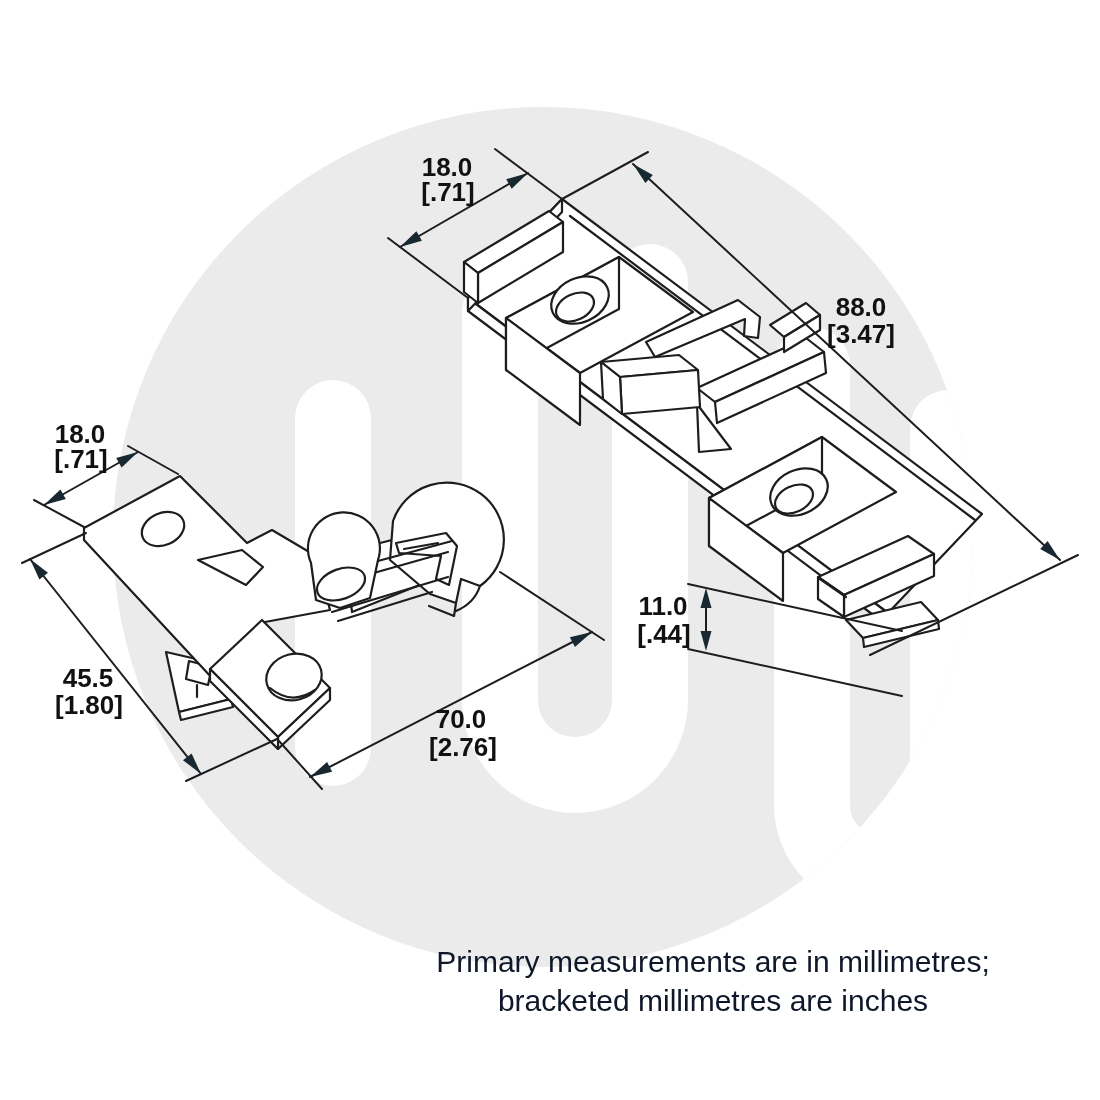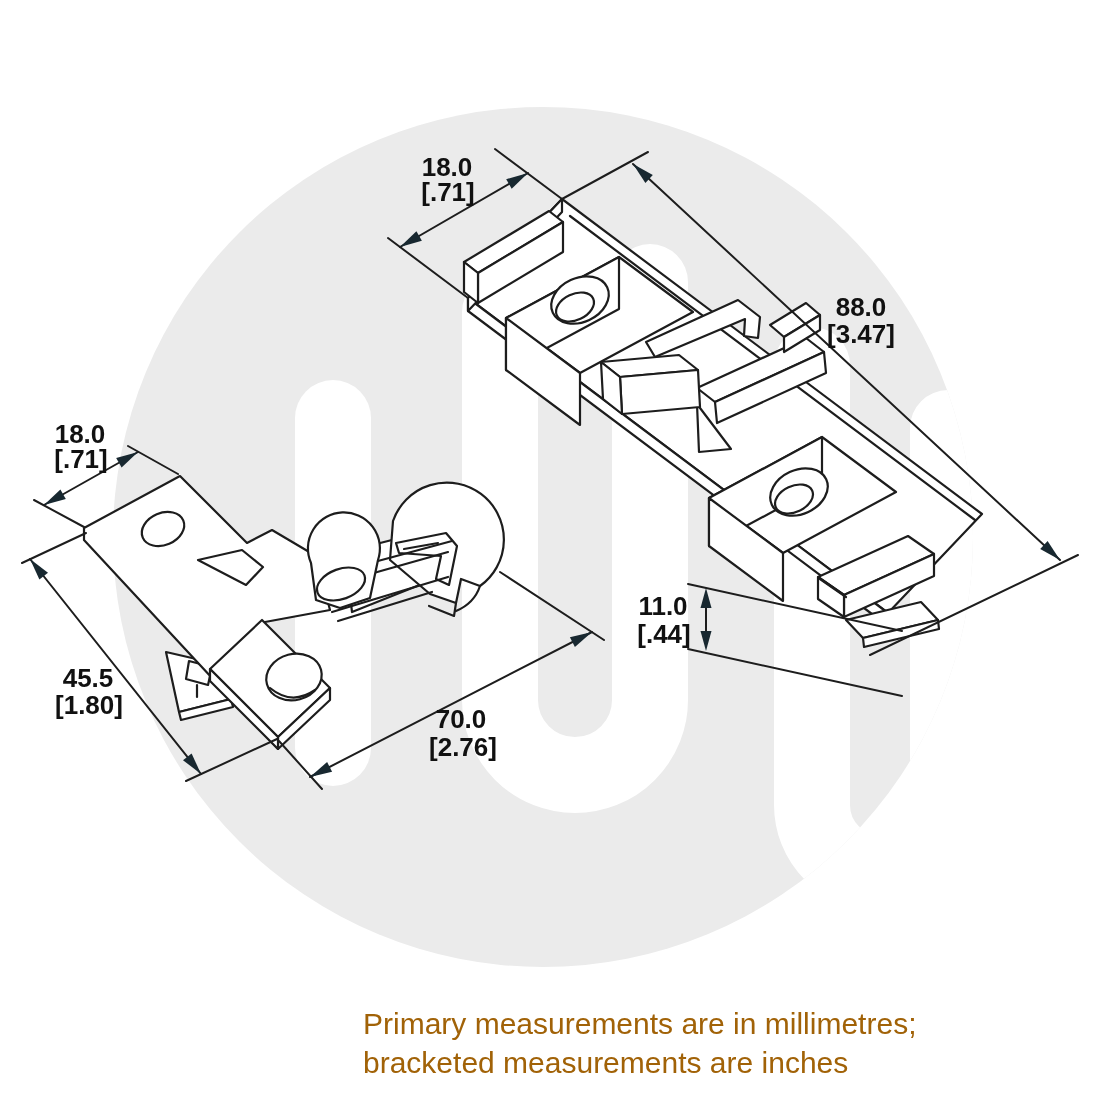--- a/index.html
+++ b/index.html
@@ -10,22 +10,22 @@
   #stage svg{position:absolute;left:0;top:0;}
   .dim-text{
     font-family:"Liberation Sans", sans-serif;
     font-size:26px;font-weight:bold;fill:#111111;text-anchor:middle;
   }
   .part{fill:#ffffff;stroke:#1d1d1d;stroke-width:2.2;stroke-linejoin:round;stroke-linecap:round;}
   .pline{fill:none;stroke:#1d1d1d;stroke-width:2.2;stroke-linejoin:round;stroke-linecap:round;}
   .dline{fill:none;stroke:#1d1d1d;stroke-width:2;stroke-linecap:round;}
   .ahead{fill:#182830;stroke:none;}
   #caption{
-    position:absolute;right:37px;top:1004px;width:700px;
-    text-align:left;font-size:30px;line-height:39px;color:#a16207;
+    position:absolute;right:37px;top:942px;width:700px;
+    text-align:center;font-size:30px;line-height:39px;color:#0f172a;
     font-family:"Liberation Sans", sans-serif;
   }
 </style>
 </head>
 <body>
 
 <div id="stage">
 <svg width="1100" height="1100" viewBox="0 0 1100 1100">
 
   <g>
@@ -197,15 +197,15 @@
       <polygon class="ahead" points="706,588 700.5,608 711.5,608"></polygon>
       <polygon class="ahead" points="706,651 700.5,631 711.5,631"></polygon>
       <text class="dim-text" x="663" y="615">11.0</text>
       <text class="dim-text" x="664" y="643">[.44]</text>
     </g>
   </g>
 </svg>
 
   <div id="caption">
     <div>Primary measurements are in millimetres;</div>
-    <div>bracketed measurements are inches</div>
+    <div>bracketed millimetres are inches</div>
   </div>
 </div>
 
 </body></html>

